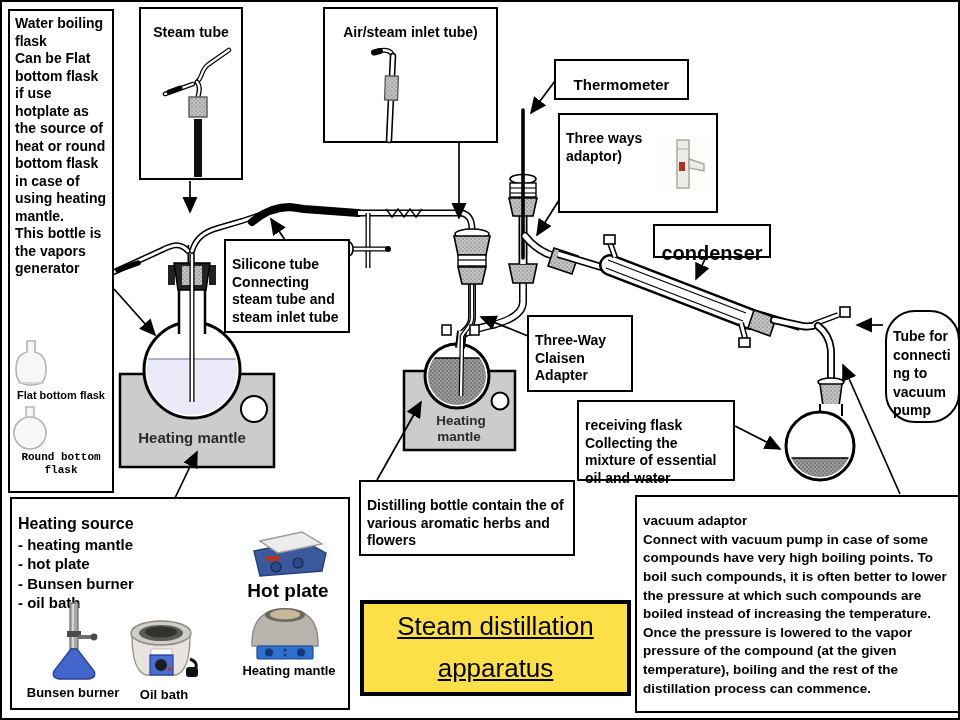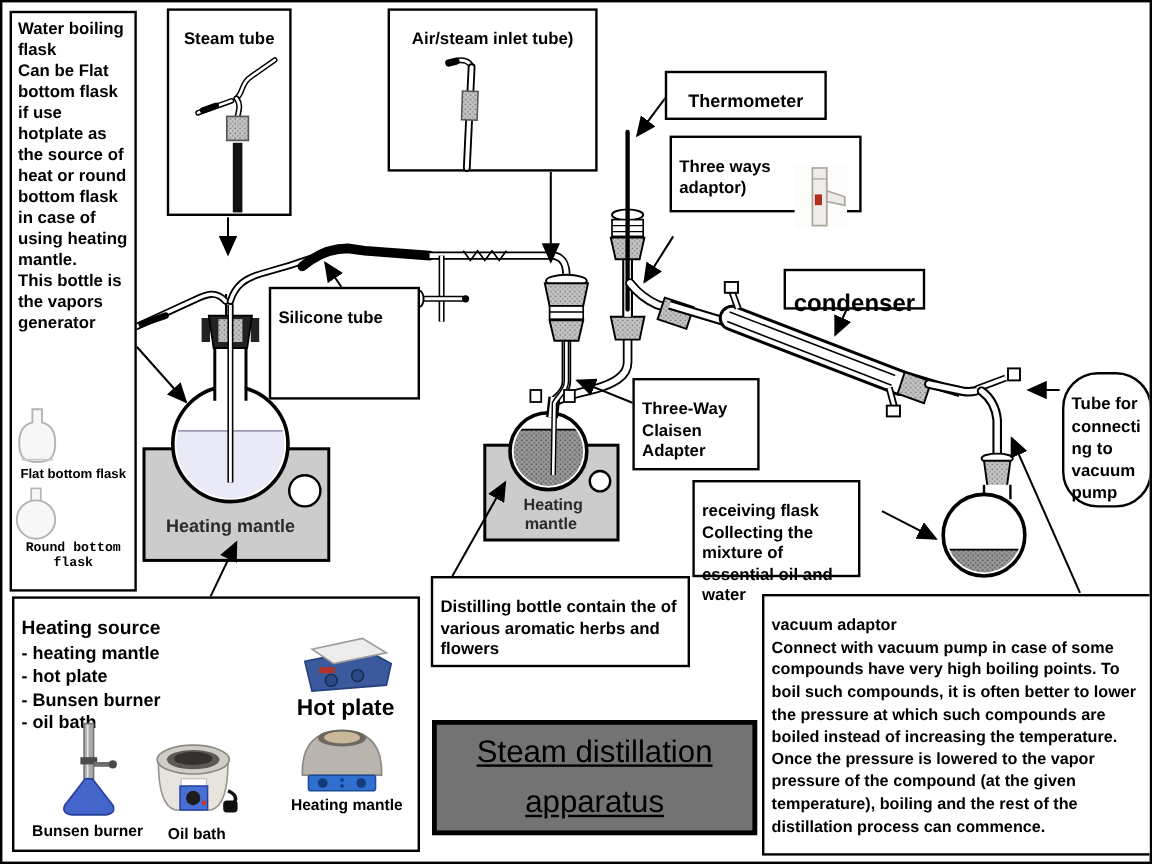--- a/index.html
+++ b/index.html
@@ -12,30 +12,30 @@
   .u{}
   .blk{display:block;}
   .ctr{text-align:center;}
   .mini{position:absolute;}
   .cap{position:absolute;font-weight:bold;color:#000;text-align:center;}
   #box-water{left:6px;top:7px;width:106px;height:484px;padding:4px 5px;}
   #box-steamtube{left:137px;top:5px;width:104px;height:173px;}
   #box-airsteam{left:321px;top:5px;width:175px;height:136px;}
   #box-silicone{left:222px;top:237px;width:126px;height:94px;}
   #box-thermo{left:552px;top:57px;width:135px;height:41px;font-size:15px;}
-  #box-3ways{left:556px;top:111px;width:160px;height:64px;}
+  #box-3ways{left:556px;top:111px;width:160px;height:100px;}
   #box-condenser{left:651px;top:222px;width:118px;height:22px;font-size:20px;}
   #box-claisen{left:525px;top:313px;width:106px;height:77px;}
-  #box-receiving{left:575px;top:398px;width:140px;height:81px;}
+  #box-receiving{left:575px;top:398px;width:158px;height:81px;}
   #box-tubevac{left:883px;top:308px;width:75px;height:113px;word-break:break-word;line-height:1.33;border-radius:30px;}
   #box-distill{left:357px;top:478px;width:216px;height:76px;}
   #box-vacadapt{left:633px;top:493px;width:326px;height:218px;font-size:13.5px;line-height:1.38;}
   #box-heatsrc{left:8px;top:495px;width:340px;height:213px;font-size:15px;line-height:1.3;}
   #box-heatsrc .hs-title{font-size:16px;}
-  #box-title{left:358px;top:598px;width:271px;height:96px;background:#737373;border:4px solid #000;
+  #box-title{left:358px;top:598px;width:271px;height:96px;background:#fde047;border:4px solid #000;
              font-weight:normal;font-size:26px;line-height:1.6;text-align:center;text-decoration:underline;
              display:flex;flex-direction:column;justify-content:center;}
   .flaskicons{position:absolute;left:0;width:100%;text-align:center;}
 </style>
 </head>
 <body>
 
 <div class="stage">
 
   <svg id="apparatus" width="960" height="720" viewBox="0 0 960 720">
@@ -282,20 +282,21 @@
       <path d="M62,16 C62,9 55,7 48,9" stroke="#fff" stroke-width="2.4" fill="none" stroke-linecap="round"></path>
       <path d="M43,10.5 L49,9" stroke="#000" stroke-width="6" stroke-linecap="round" fill="none"></path>
       <path d="M62,14 L58,98" stroke="#000" stroke-width="6.5" fill="none" stroke-linecap="round"></path>
       <path d="M62,14 L58,98" stroke="#fff" stroke-width="3.4" fill="none" stroke-linecap="round"></path>
       <rect x="54" y="34" width="13" height="24" fill="url(#stip)" stroke="#555" stroke-width="1.3" transform="rotate(2 60 46)"></rect>
     </svg>
   </div>
 
   <div class="box" id="box-silicone">
     <span class="u blk">Silicone tube</span>
+    <span class="blk">Connecting steam tube and steam inlet tube</span>
   </div>
 
   <div class="box ctr" id="box-thermo">
     <span class="u">Thermometer</span>
   </div>
 
   <div class="box" id="box-3ways">
     <span class="u" style="display:inline-block;width:92px;">Three ways adaptor)</span>
     <div class="mini" style="right:10px;top:22px;">
       <svg width="44" height="54" viewBox="0 0 44 54">

